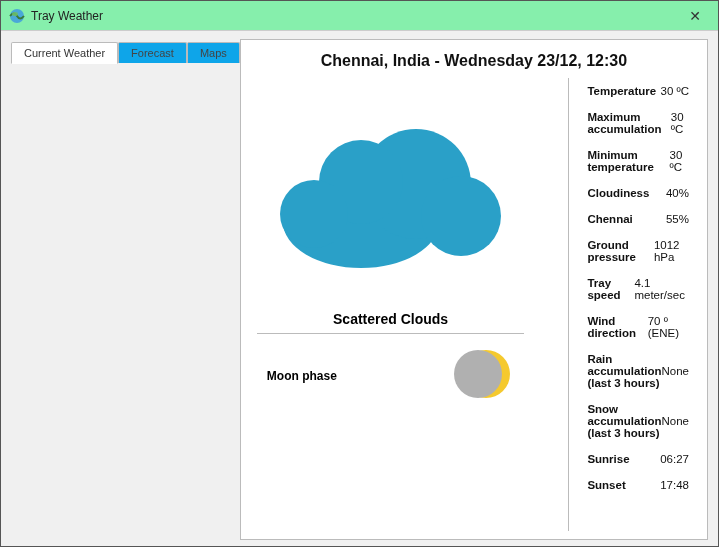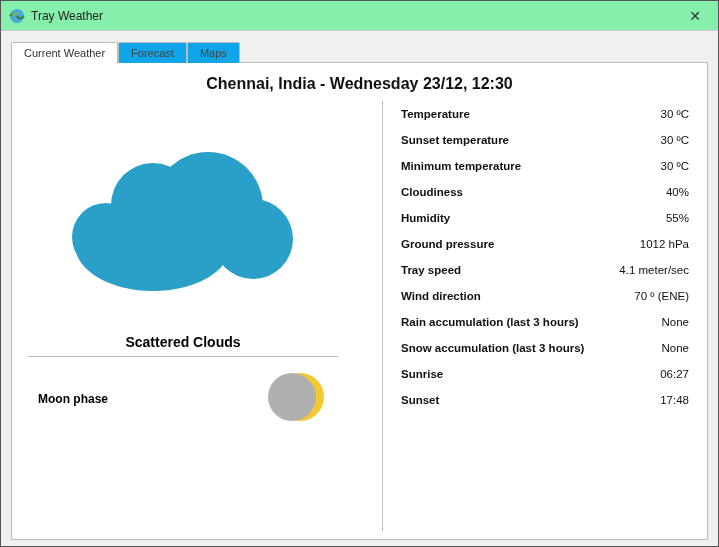--- a/index.html
+++ b/index.html
@@ -32,21 +32,21 @@
   }
   .titlebar .close {
     width: 30px; text-align: center; font-size: 14px; color: #333;
     cursor: pointer;
   }
   .content {
     padding: 8px 10px 6px 10px;
     background: #f0f0f0;
     height: calc(100% - 30px);
     display: flex;
-    flex-direction: column;
+    flex-direction: row;
   }
   .tabs {
     display: flex;
     align-items: flex-end;
     height: 24px;
     margin-bottom: -1px;
     z-index: 2;
   }
   .tab {
     padding: 4px 12px;
@@ -222,33 +222,33 @@
           </div>
         </div>
       </div>
 
       <div class="right-col">
         <div class="metric-row">
           <span class="label">Temperature</span>
           <span class="value">30 ºC</span>
         </div>
         <div class="metric-row">
-          <span class="label">Sunset temperature</span>
+          <span class="label">Maximum accumulation</span>
           <span class="value">30 ºC</span>
         </div>
         <div class="metric-row">
           <span class="label">Minimum temperature</span>
           <span class="value">30 ºC</span>
         </div>
         <div class="metric-row">
           <span class="label">Cloudiness</span>
           <span class="value">40%</span>
         </div>
         <div class="metric-row">
-          <span class="label">Humidity</span>
+          <span class="label">Chennai</span>
           <span class="value">55%</span>
         </div>
         <div class="metric-row">
           <span class="label">Ground pressure</span>
           <span class="value">1012 hPa</span>
         </div>
         <div class="metric-row">
           <span class="label">Tray speed</span>
           <span class="value">4.1 meter/sec</span>
         </div>

